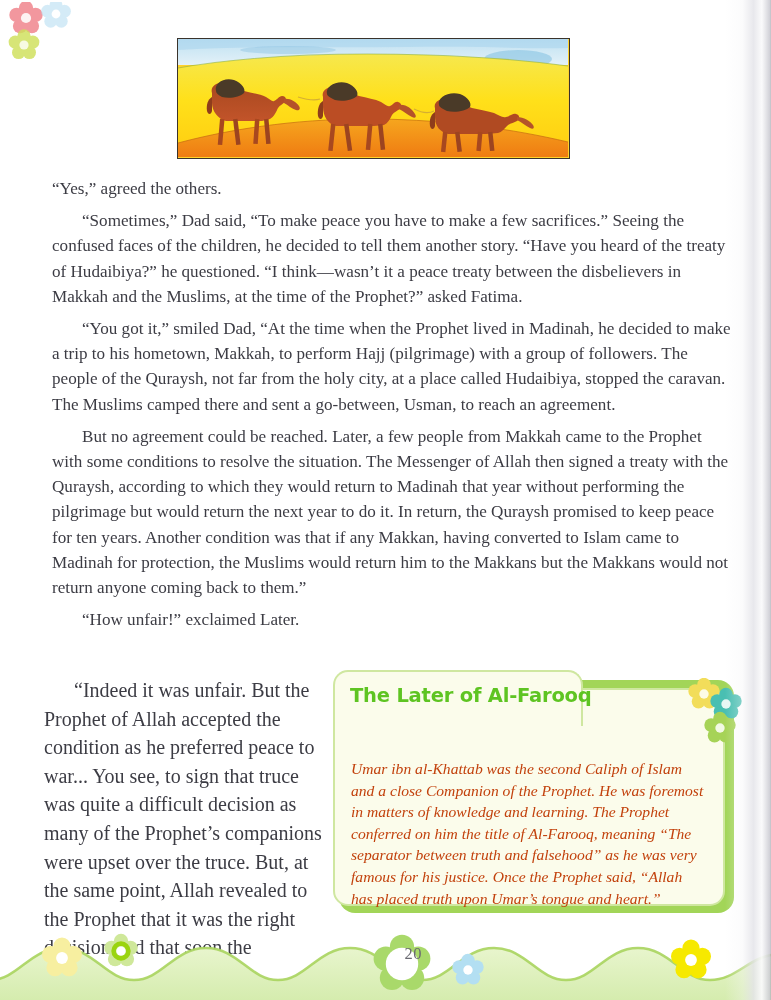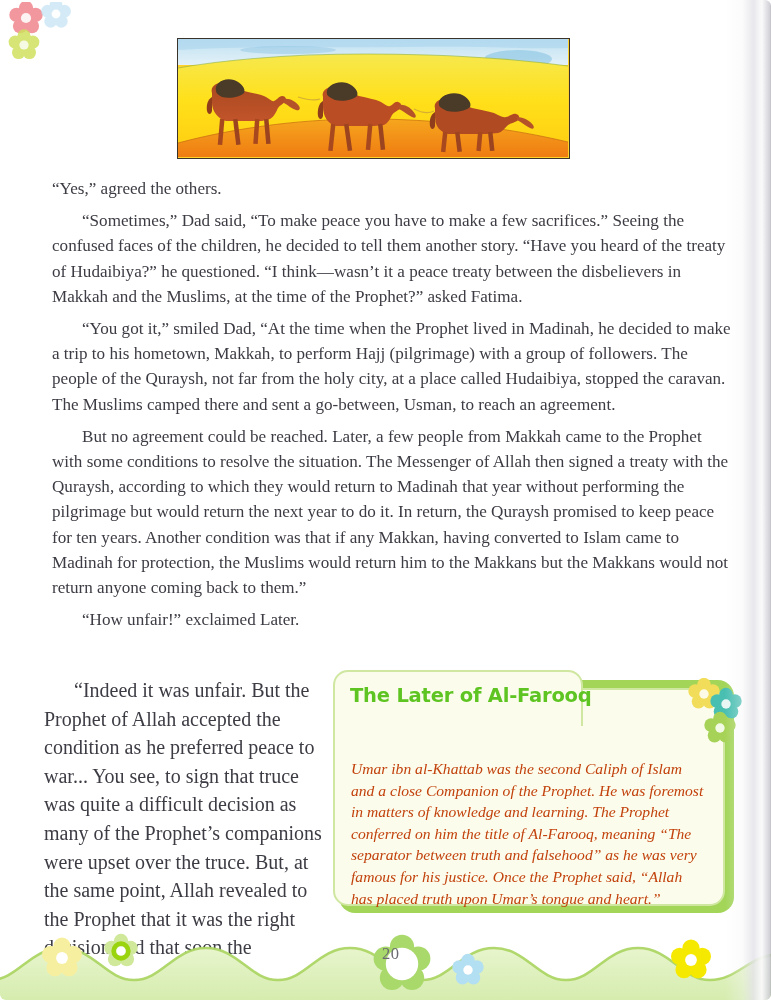--- a/index.html
+++ b/index.html
@@ -10,21 +10,20 @@
   }
   body {
     font-family: "Liberation Serif", "DejaVu Serif", serif;
   }
   #page {
     position: relative;
     width: 771px;
     height: 1000px;
     overflow: hidden;
     background: #ffffff;
-    border-radius: 6px;
   }
 
   
   .page-edge-shadow {
     position: absolute;
     top: 0;
     right: 0;
     width: 46px;
     height: 1000px;
     background: linear-gradient(to right,
@@ -187,21 +186,21 @@
     left: 0;
     bottom: 0;
     width: 771px;
     height: 92px;
   }
   .page-number-text {
     position: absolute;
     left: 382px;
     top: 944px;
     width: 40px;
-    text-align: left;
+    text-align: right;
     font-family: "Liberation Serif", serif;
     font-size: 16.5px;
     color: #6a6a72;
     letter-spacing: 0.5px;
   }
 </style>
 </head>
 <body>
 
 <div id="page">

